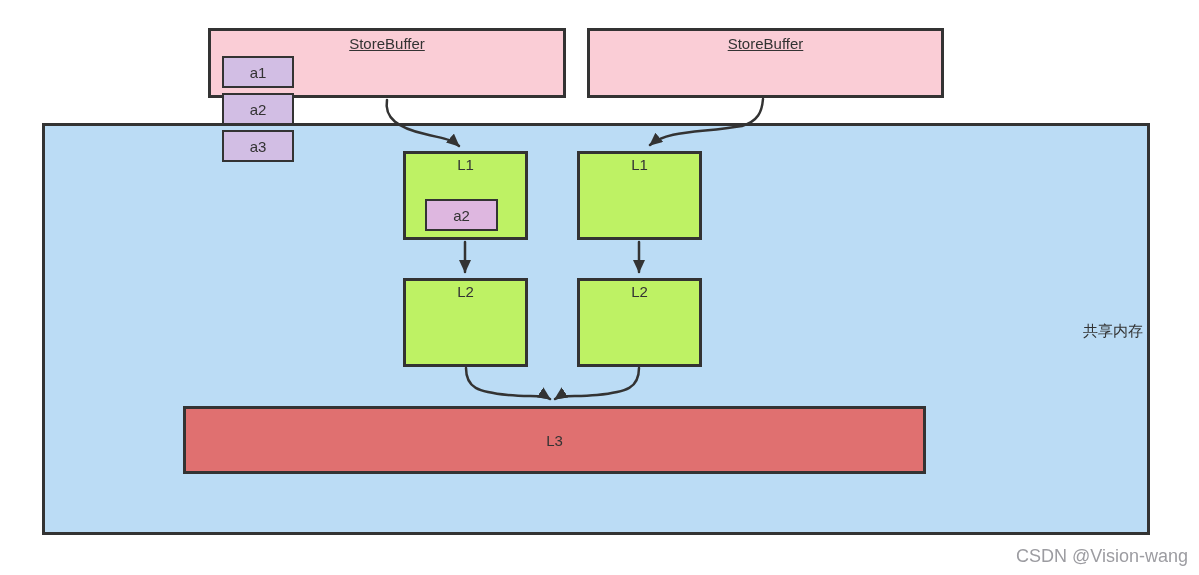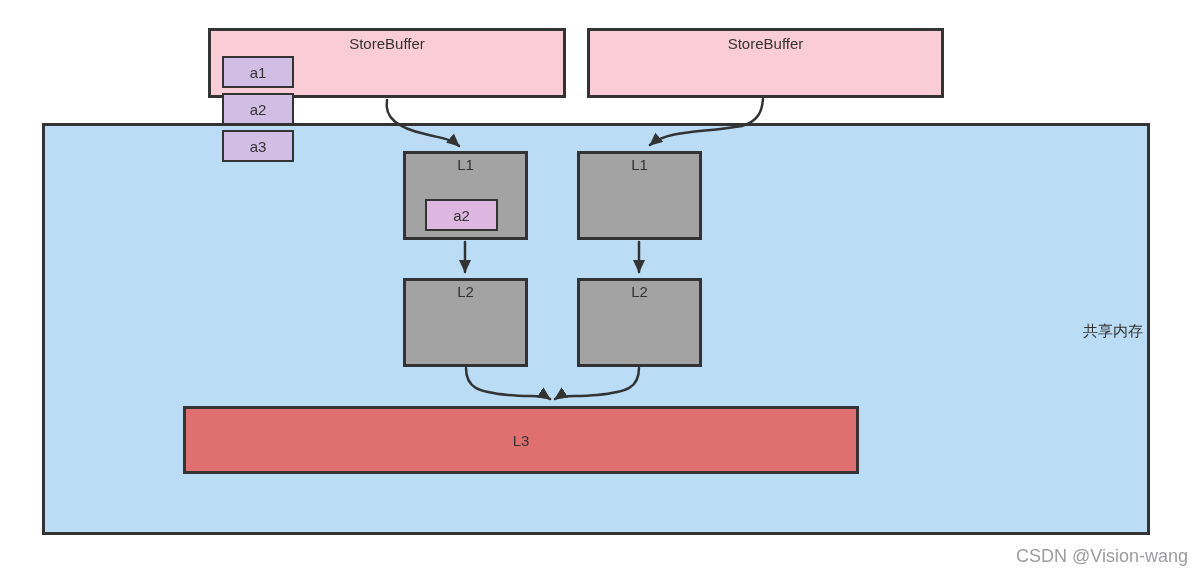--- a/index.html
+++ b/index.html
@@ -38,40 +38,41 @@
     color: #333333;
   }
   
   .sb-left  { left: 208px; top: 28px; width: 358px; height: 70px; background: #FACDD6; }
   .sb-right { left: 587px; top: 28px; width: 357px; height: 70px; background: #FACDD6; }
   .sb-title {
     position: absolute;
     left: 0; right: 0; top: 4px;
     font-size: 15px;
     text-align: center;
+    text-decoration: underline;
   }
   .sb-slots {
     position: absolute;
     left: 11px; top: 25px;
     display: flex;
     gap: 5px;
     flex-direction: column;
   }
   .slot {
     width: 72px; height: 32px;
     background: #D2BEE4;
     border: 2px solid #333333;
     display: flex;
     align-items: center;
     justify-content: center;
     font-size: 15px;
   }
   
   .cache {
-    background: #a3a3a3;
+    background: #bef264;
   }
   .l1-left  { left: 403px; top: 151px; width: 125px; height: 89px; }
   .l1-right { left: 577px; top: 151px; width: 125px; height: 89px; }
   .l2-left  { left: 403px; top: 278px; width: 125px; height: 89px; }
   .l2-right { left: 577px; top: 278px; width: 125px; height: 89px; }
   .cache-title {
     position: absolute;
     left: 0; right: 0; top: 2px;
     font-size: 15px;
     text-align: center;
@@ -83,21 +84,21 @@
     background: #DEB7E0;
     border: 2px solid #333333;
     display: flex;
     align-items: center;
     justify-content: center;
     font-size: 15px;
   }
   
   .l3 {
     left: 183px; top: 406px;
-    width: 676px; height: 68px;
+    width: 743px; height: 68px;
     background: #E07070;
     display: flex;
     align-items: center;
     justify-content: center;
     font-size: 15px;
   }
   
   .arrows {
     position: absolute;
     left: 0; top: 0;

